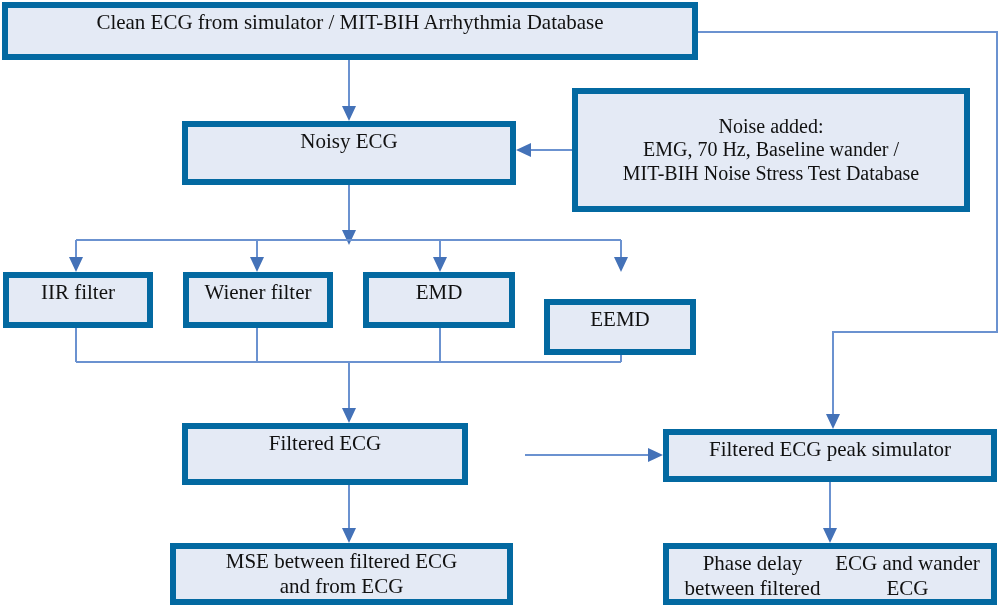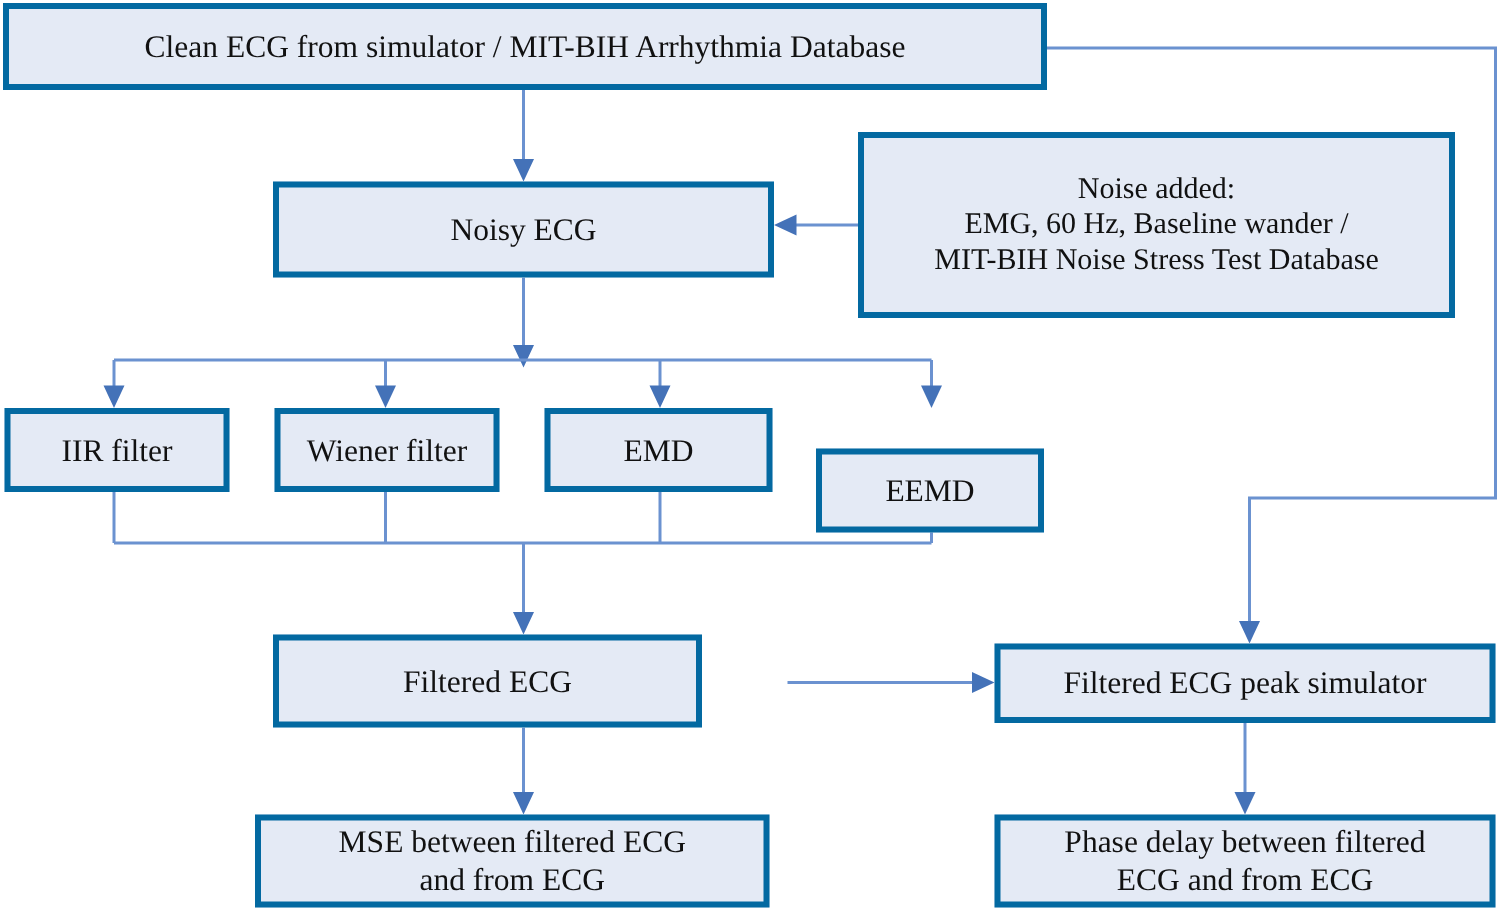--- a/index.html
+++ b/index.html
@@ -8,23 +8,22 @@
     background:#ffffff;
     font-family:"Liberation Serif","DejaVu Serif",serif;
     overflow:hidden;
   }
   #canvas{position:relative;width:1000px;height:606px;}
 
   .node{
     position:absolute;
     box-sizing:border-box;
     background:#e4eaf5;
-    border:4px solid #0369a1;
+    border:6px solid #0369a1;
     display:flex;
-    align-items:center;
     justify-content:center;
     text-align:center;
     color:#111111;
     line-height:1.18;
     padding:2px 6px;
     z-index:3;
   }
   .node span{display:block;width:100%;}
 
   svg#wires{
@@ -83,21 +82,21 @@
   <div class="node" style="left:2px;top:2px;width:696px;height:58px;font-size:21px;">
     <span>Clean ECG from simulator / MIT-BIH Arrhythmia Database</span>
   </div>
 
   <div class="node" style="left:182px;top:121px;width:334px;height:64px;font-size:21px;">
     <span>Noisy ECG</span>
   </div>
 
   <div class="node" style="left:572px;top:88px;width:398px;height:124px;font-size:20px;flex-direction:column;justify-content:center;">
     <span>Noise added:</span>
-    <span>EMG, 60 Hz, Baseline wander /</span>
+    <span>EMG, 70 Hz, Baseline wander /</span>
     <span>MIT-BIH Noise Stress Test Database</span>
   </div>
 
   <div class="node" style="left:3px;top:272px;width:150px;height:56px;font-size:21px;">
     <span>IIR filter</span>
   </div>
 
   <div class="node" style="left:183px;top:272px;width:150px;height:56px;font-size:21px;">
     <span>Wiener filter</span>
   </div>
@@ -116,18 +115,18 @@
 
   <div class="node" style="left:663px;top:429px;width:334px;height:53px;font-size:21px;">
     <span>Filtered ECG peak simulator</span>
   </div>
 
   <div class="node" style="left:170px;top:543px;width:343px;height:62px;font-size:21px;flex-direction:column;justify-content:center;">
     <span>MSE between filtered ECG</span>
     <span>and from ECG</span>
   </div>
 
-  <div class="node" style="left:663px;top:543px;width:334px;height:62px;font-size:21px;flex-direction:column;justify-content:center;">
+  <div class="node" style="left:663px;top:543px;width:334px;height:62px;font-size:21px;flex-direction:row;justify-content:center;">
     <span>Phase delay between filtered</span>
-    <span>ECG and from ECG</span>
+    <span>ECG and wander ECG</span>
   </div>
 
 </div>
 
 </body></html>

